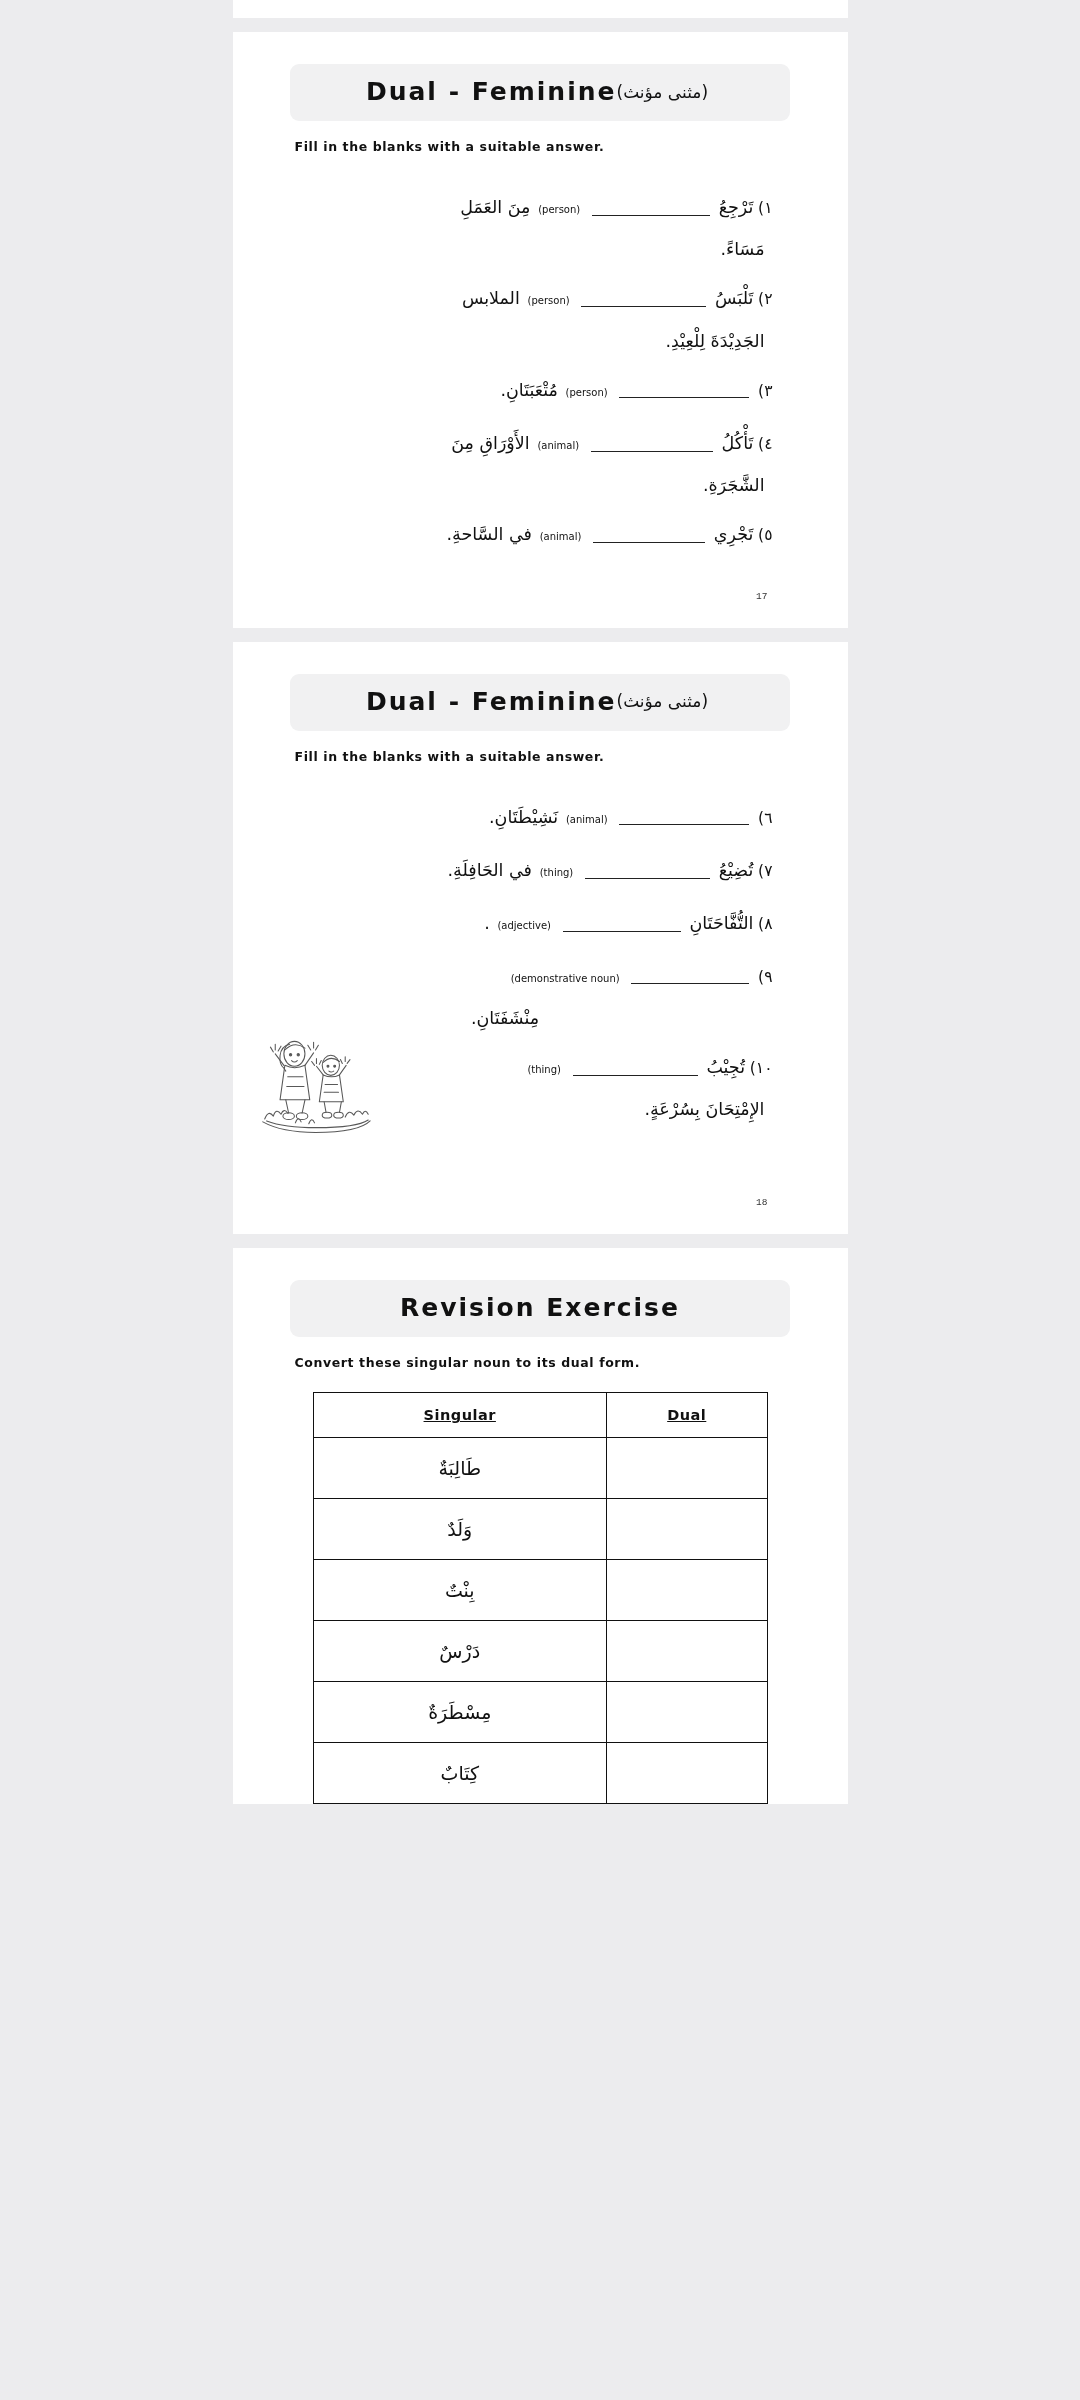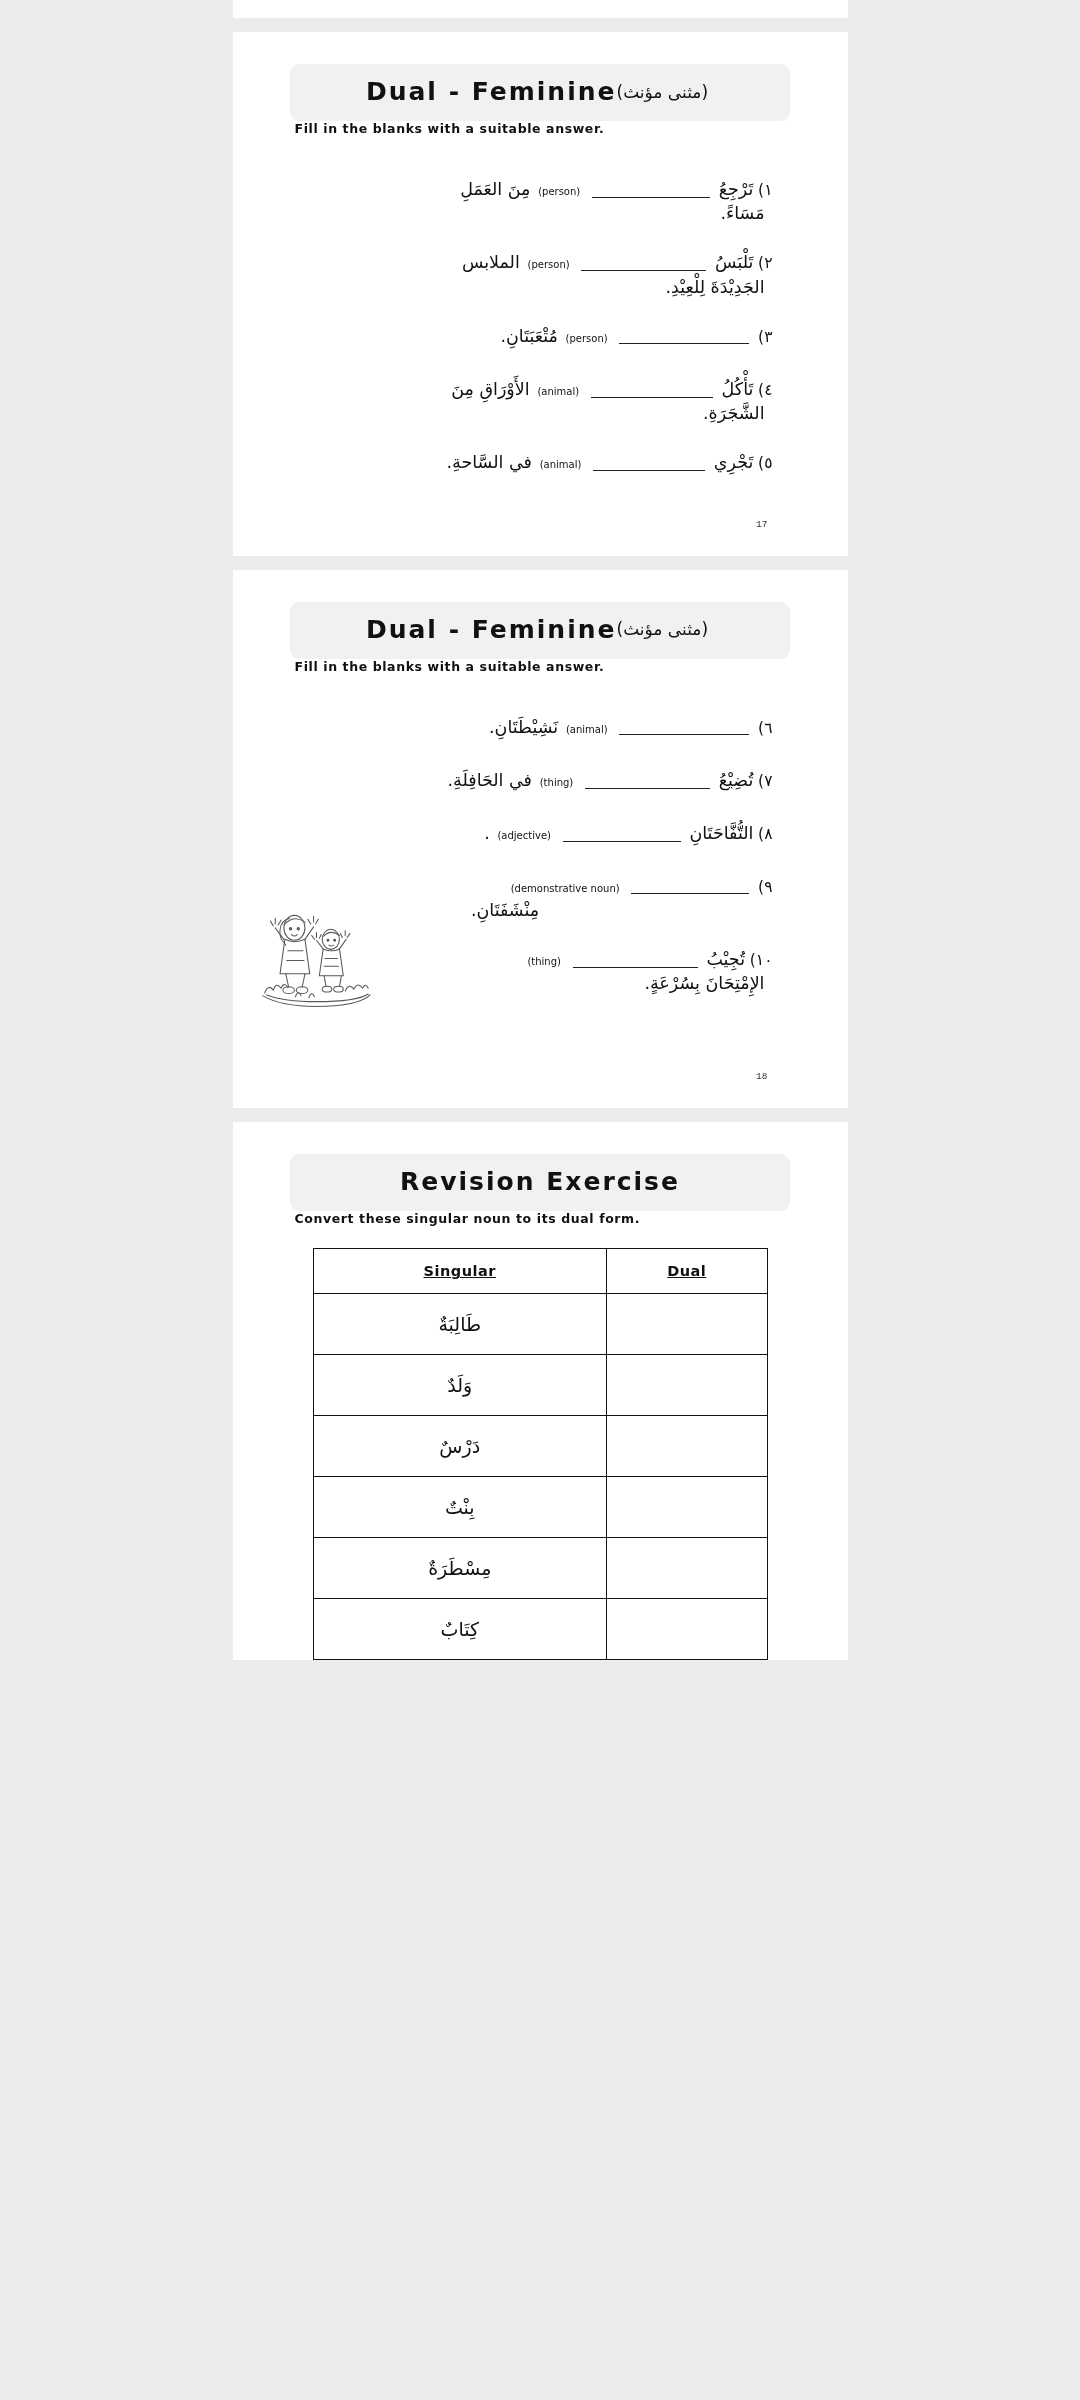--- a/index.html
+++ b/index.html
@@ -64,20 +64,21 @@
     unicode-bidi: isolate;
   }
 
   .instruction {
     font-family: "DejaVu Sans", sans-serif;
     font-weight: 700;
     font-size: 12.5px;
     letter-spacing: 0.6px;
     color: #111;
     padding-left: 62px;
+    padding-top: 18px;
   }
 
   
   .ex-body {
     padding: 10px 75px 0 75px;
     box-sizing: border-box;
   }
   .q-row {
     direction: rtl;
     text-align: right;
@@ -121,20 +122,21 @@
   }
   .blank.w1 { width: 118px; }
   .blank.w2 { width: 125px; }
   .blank.w3 { width: 130px; }
   .blank.w4 { width: 122px; }
   .blank.w5 { width: 112px; }
 
   .q-cont {
     direction: rtl;
     text-align: right;
+    margin-top: 18px;
     padding-right: 8px;
   }
 
   
   .page-no {
     font-family: Liberation Mono, monospace;
     font-size: 9.5px;
     color: #333;
     text-align: right;
     padding-right: 80px;
@@ -381,25 +383,25 @@
       <tbody>
         <tr>
           <td><span class="cell-ar">طَالِبَةٌ</span></td>
           <td><span class="cell-ar"></span></td>
         </tr>
         <tr>
           <td><span class="cell-ar">وَلَدٌ</span></td>
           <td><span class="cell-ar"></span></td>
         </tr>
         <tr>
+          <td><span class="cell-ar">بِنْتٌ</span></td>
+          <td><span class="cell-ar"></span></td>
+        </tr>
+        <tr>
           <td><span class="cell-ar">دَرْسٌ</span></td>
-          <td><span class="cell-ar"></span></td>
-        </tr>
-        <tr>
-          <td><span class="cell-ar">بِنْتٌ</span></td>
           <td><span class="cell-ar"></span></td>
         </tr>
         <tr>
           <td><span class="cell-ar">مِسْطَرَةٌ</span></td>
           <td><span class="cell-ar"></span></td>
         </tr>
         <tr>
           <td><span class="cell-ar">كِتَابٌ</span></td>
           <td><span class="cell-ar"></span></td>
         </tr>

